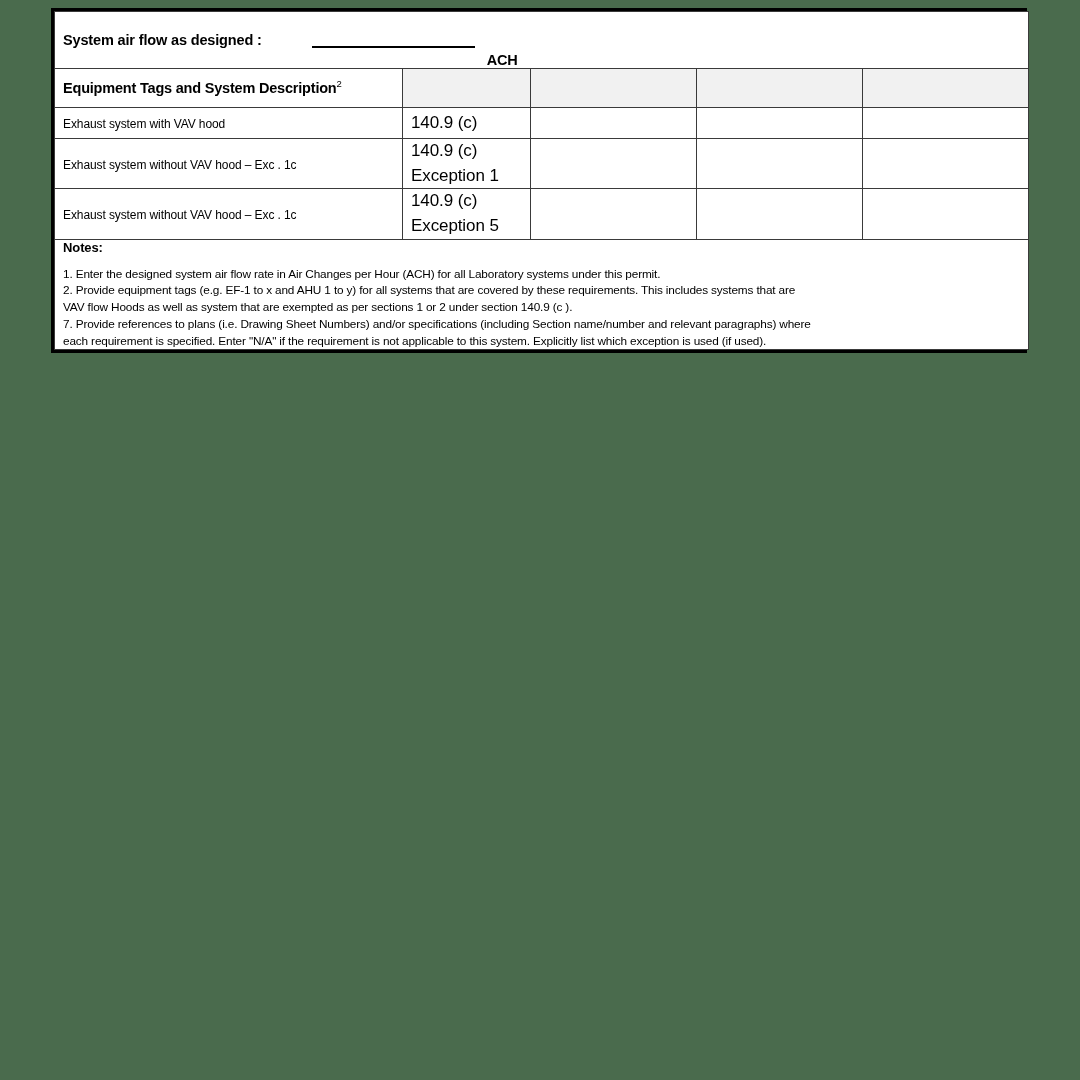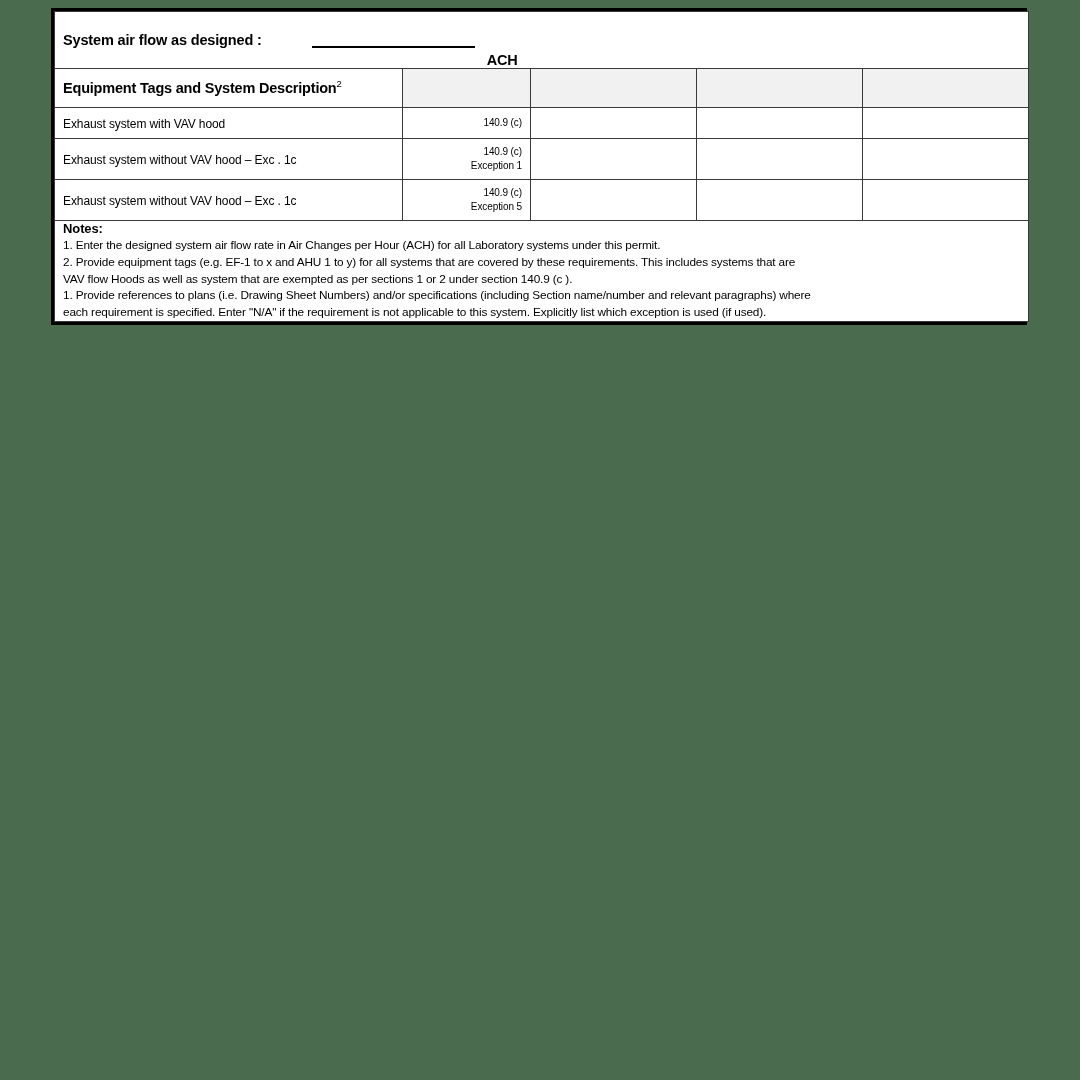--- a/index.html
+++ b/index.html
@@ -116,41 +116,40 @@
   }
 
   
   .r-data td { height: 30px; }
   .r-data2 td { height: 40px; }
   .measure {
     font-size: 12px;
     letter-spacing: -0.1px;
   }
   .sect {
-    font-size: 10px;
+    font-size: 17px;
     line-height: 1.45;
     letter-spacing: -0.1px;
-    text-align: right;
   }
   td.sect-cell { vertical-align: top; padding-top: 3px; }
 
   
   td.divider-right { border-right: 3px double #3a3a3a; }
 
   
   .r-notes td {
     padding: 4px 8px 6px 8px;
     border-bottom: none;
     border-left: none;
     border-right: none;
   }
   .notes-title {
     font-size: 13px;
     font-weight: bold;
-    margin-bottom: 1px;
+    margin-bottom: 11px;
     letter-spacing: -0.1px;
   }
   .note-line {
     font-size: 11.8px;
     line-height: 1.42;
     letter-spacing: -0.15px;
     color: #000;
   }
 </style>
 </head>
@@ -227,21 +226,21 @@
           <td></td>
           <td></td>
         </tr>
 
         <tr class="r-notes">
           <td colspan="5">
             <div class="notes-title">Notes:</div>
             <div class="note-line">1. Enter the designed system air flow rate in Air Changes per Hour (ACH) for all Laboratory systems under this permit.</div>
             <div class="note-line">2. Provide equipment tags (e.g. EF-1 to x and AHU 1 to y) for all systems that are covered by these requirements. This includes systems that are</div>
             <div class="note-line">VAV flow Hoods as well as system that are exempted as per sections 1 or 2 under section 140.9 (c ).</div>
-            <div class="note-line">1. Provide references to plans (i.e. Drawing Sheet Numbers) and/or specifications (including Section name/number and relevant paragraphs) where</div>
+            <div class="note-line">7. Provide references to plans (i.e. Drawing Sheet Numbers) and/or specifications (including Section name/number and relevant paragraphs) where</div>
             <div class="note-line">each requirement is specified.  Enter "N/A" if the requirement is not applicable to this system. Explicitly list which exception is used (if used).</div>
           </td>
         </tr>
 
       </tbody>
     </table>
   </div>
 
 </div>
 

